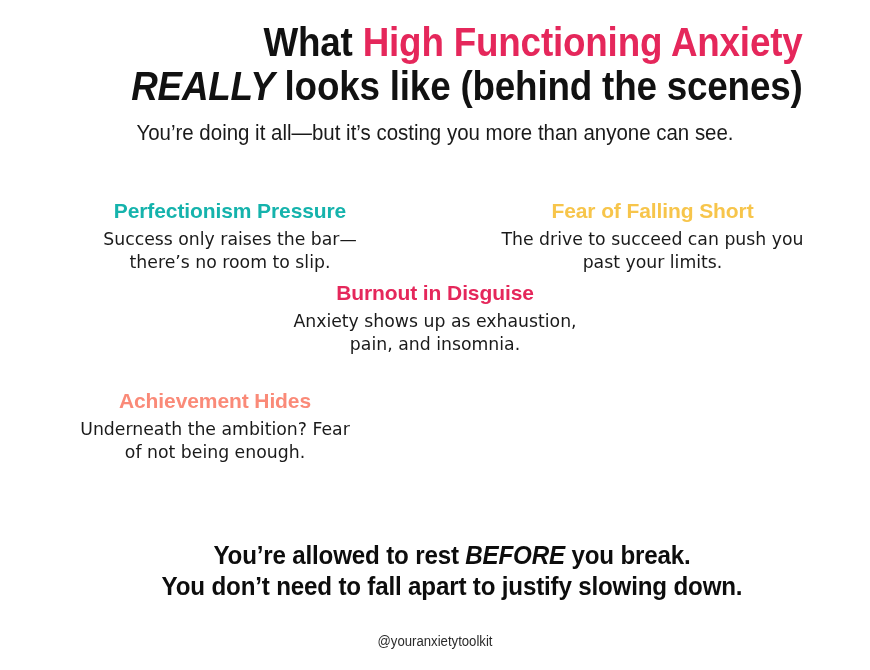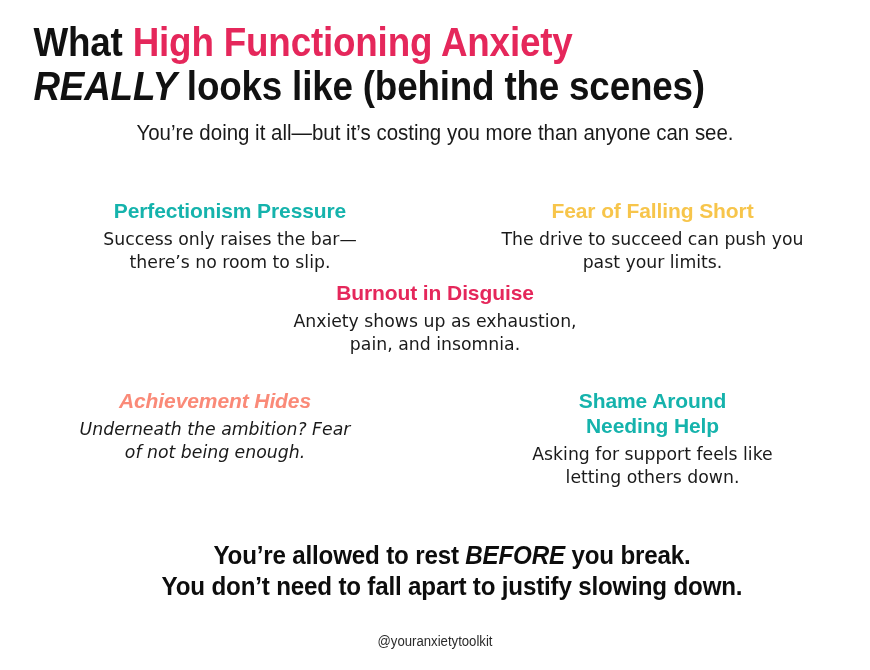--- a/index.html
+++ b/index.html
@@ -22,21 +22,21 @@
     background: #ffffff;
     box-sizing: border-box;
   }
 
   
   .title-block {
     position: absolute;
     left: 0;
     top: 20px;
     width: 836px;
-    text-align: left;
+    text-align: right;
   }
   .title-line {
     font-family: "Liberation Sans Narrow", "Liberation Sans", sans-serif;
     font-weight: 700;
     font-size: 40px;
     line-height: 44px;
     letter-spacing: -0.2px;
     color: #111111;
     white-space: nowrap;
     transform: scaleX(0.92);
@@ -85,21 +85,21 @@
     transform: scaleX(0.96);
     transform-origin: center top;
   }
 
   
   #item-perfectionism { left: 35px;  top: 198px; width: 390px; }
   #item-fear          { left: 455px; top: 198px; width: 395px; }
   
   #item-burnout       { left: 230px; top: 280px; width: 410px; }
   
-  #item-achievement   { left: 20px;  top: 388px; width: 390px; font-style: italic; }
+  #item-achievement   { left: 20px;  top: 388px; width: 390px; }
   #item-shame         { left: 455px; top: 388px; width: 395px; }
 
   
   .footer-block {
     position: absolute;
     left: 17px;
     top: 540px;
     width: 870px;
     text-align: center;
   }
@@ -171,30 +171,20 @@
   <div class="item" id="item-achievement">
     <div class="item-heading" style="color:#FA8A78">
       <span>Achievement Hides</span><br>
     </div>
     <div class="item-body">
       <span>Underneath the ambition? Fear</span><br>
       <span>of not being enough.</span>
     </div>
   </div>
 
-  <div class="item" id="item-shame">
-    <div class="item-heading" style="color:#15B3AC">
-      <span>Shame Around</span><br>
-      <span>Needing Help</span>
-    </div>
-    <div class="item-body">
-      <span>Asking for support feels like</span><br>
-      <span>letting others down.</span>
-    </div>
-  </div>
 
   <div class="footer-block">
     <div class="footer-line"><span>You’re allowed to rest </span><span class="f-ital">BEFORE</span><span> you break.</span></div>
     <div class="footer-line">You don’t need to fall apart to justify slowing down.</div>
   </div>
 
   <div class="handle">@youranxietytoolkit</div>
 
 </div>
 

